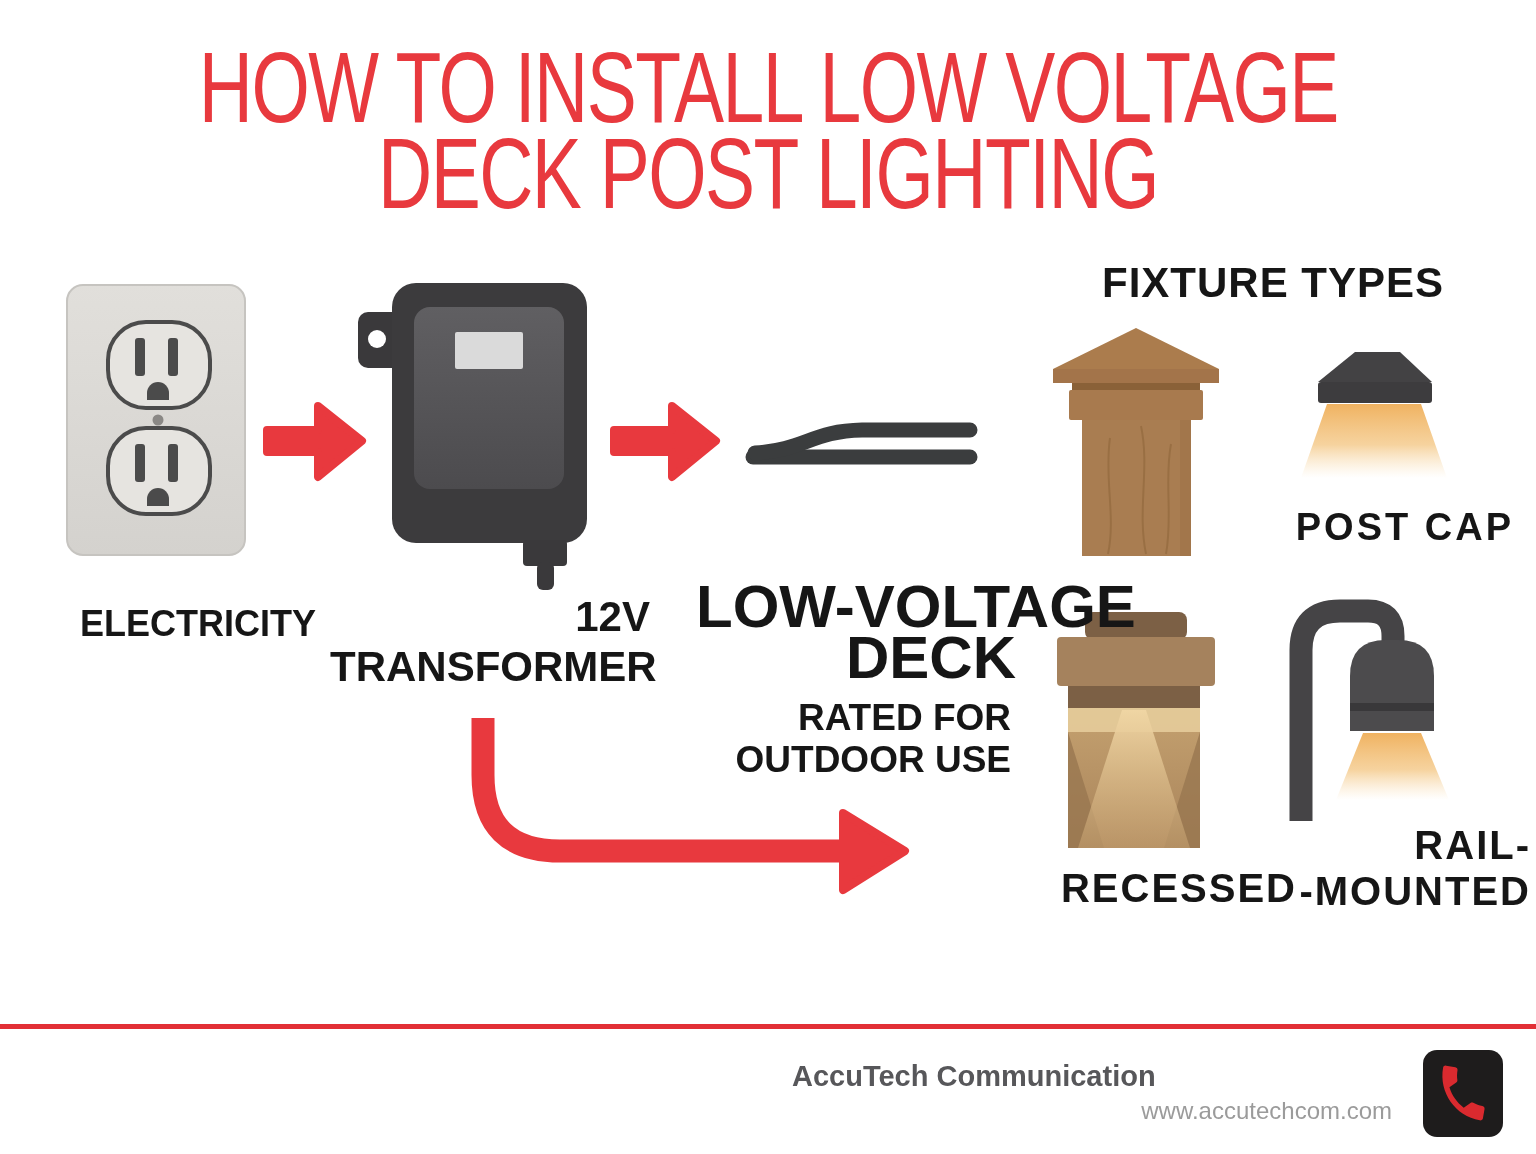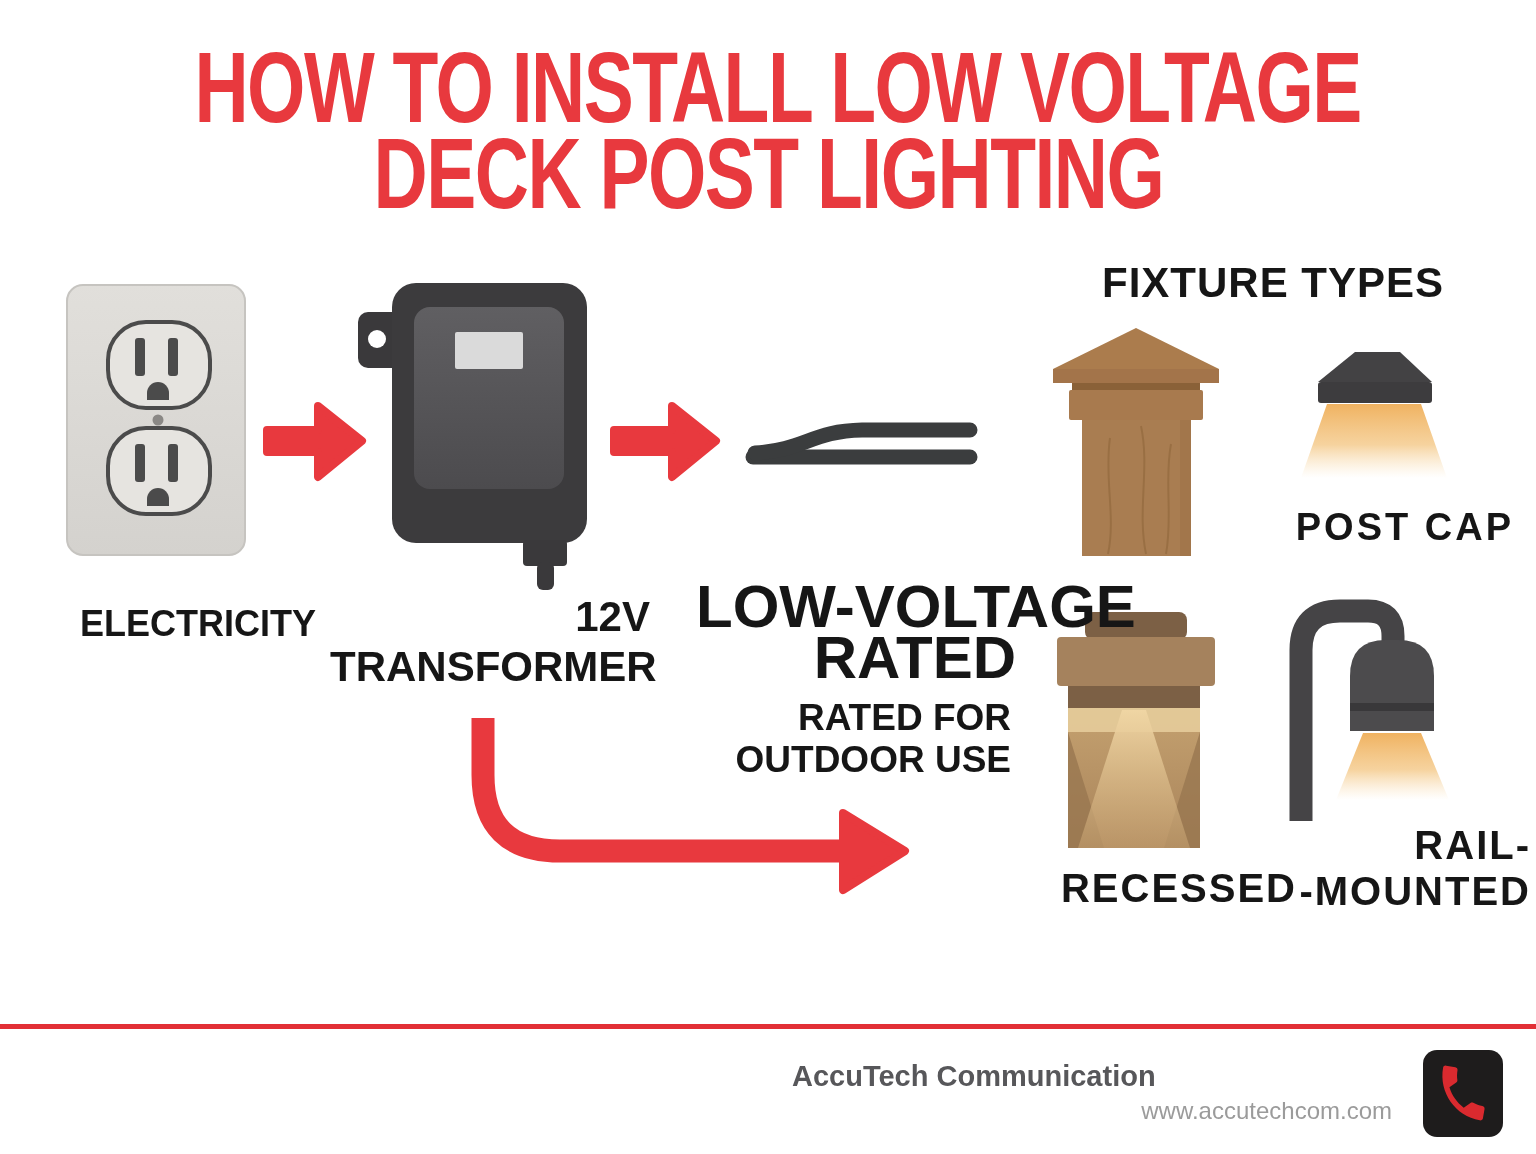--- a/index.html
+++ b/index.html
@@ -8,21 +8,21 @@
     width:1536px;height:1154px;
     background:#ffffff;
     overflow:hidden;
     font-family:"Liberation Sans","DejaVu Sans",sans-serif;
   }
   
   .title{
     position:absolute;left:0;right:0;top:44px;
     margin:0;text-align:center;
     color:#e8393e;
-    font-size:100px;line-height:86px;font-weight:bold;
+    font-size:100px;line-height:86px;font-weight:normal;
     letter-spacing:-2px;
   }
   .title-line{display:inline-block;transform:scaleX(.75);transform-origin:50% 50%;white-space:nowrap;}
   
   .lbl{
     position:absolute;text-align:right;
     color:#161616;font-weight:bold;white-space:nowrap;
   }
   .lbl span{display:block;}
   .lbl-outlet   {left:0px;    width:316px; top:601px; font-size:36px; line-height:45px;}
@@ -173,21 +173,21 @@
     <span>ELECTRICITY</span>
   </div>
 
   <div class="lbl lbl-transformer">
     <span>12V</span>
     <span>TRANSFORMER</span>
   </div>
 
   <div class="lbl lbl-cable">
     <span>LOW-VOLTAGE</span>
-    <span>RATED</span>
+    <span>DECK</span>
   </div>
 
   <div class="lbl lbl-rated">
     <span>RATED FOR</span>
     <span>OUTDOOR USE</span>
   </div>
 
   <div class="lbl lbl-fixtures">
     <span>FIXTURE TYPES</span>
   </div>

